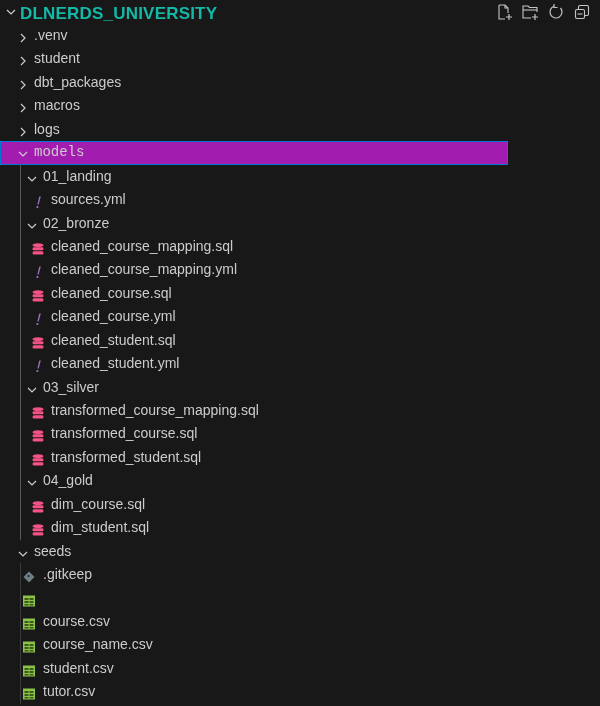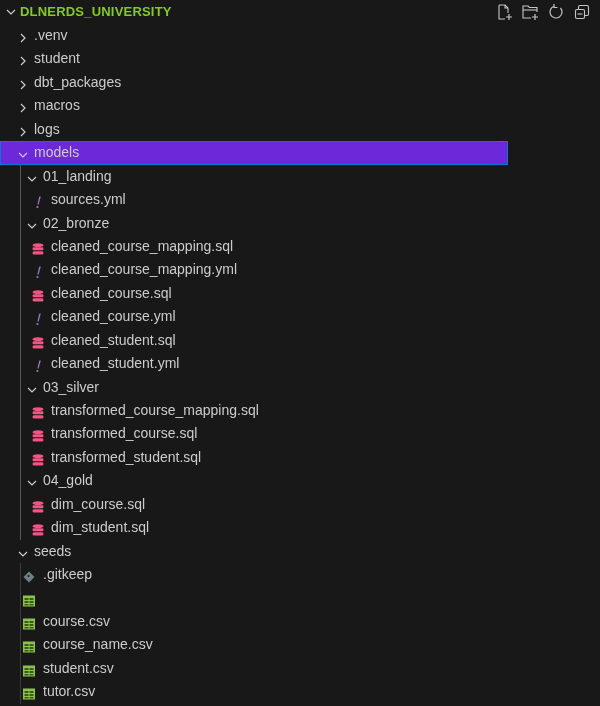--- a/index.html
+++ b/index.html
@@ -1,24 +1,24 @@
 <!DOCTYPE html>
 <html><head>
 <meta charset="utf-8">
 <style>
   html, body { margin:0; padding:0; }
   body { width:600px; height:706px; background:#181818; color:#cccccc; font-family:"Liberation Sans", sans-serif; font-size:14px; overflow:hidden; position:relative; }
   .header { position:absolute; left:0; top:0; width:600px; height:24px; }
   .hdr-chev { position:absolute; left:4px; top:5px; width:14px; height:14px; }
-  .hdr-title { position:absolute; left:20px; top:4px; font-weight:bold; font-size:13px; letter-spacing:0.2px; color:#84cc16; }
+  .hdr-title { position:absolute; left:20px; top:4px; font-weight:bold; font-size:17px; letter-spacing:0.2px; color:#14b8a6; }
   .hdr-actions { position:absolute; right:8px; top:2px; display:flex; gap:6px; }
   .hdr-actions span { width:20px; height:20px; display:inline-block; cursor:pointer; }
   .tree { position:absolute; left:0; top:24px; width:508px; }
   .row { position:relative; height:23.45px; line-height:23.45px; white-space:nowrap; cursor:pointer; }
-  .row.selected { background:#6d28d9; outline:1px solid #0078d4; outline-offset:-1px; }
+  .row.selected { background:#a21caf; outline:1px solid #0078d4; outline-offset:-1px;font-family:Liberation Mono, monospace; }
   .chev { position:absolute; top:5px; width:14px; height:14px; }
   .ficon { position:absolute; top:5px; width:14px; height:14px; }
   .label { position:absolute; top:0; }
   .guide { position:absolute; width:1px; background:#585858; }
   .guide2 { position:absolute; width:1px; background:#3a3a3a; }
 </style>
 </head>
 <body>
 
 <div class="header">

